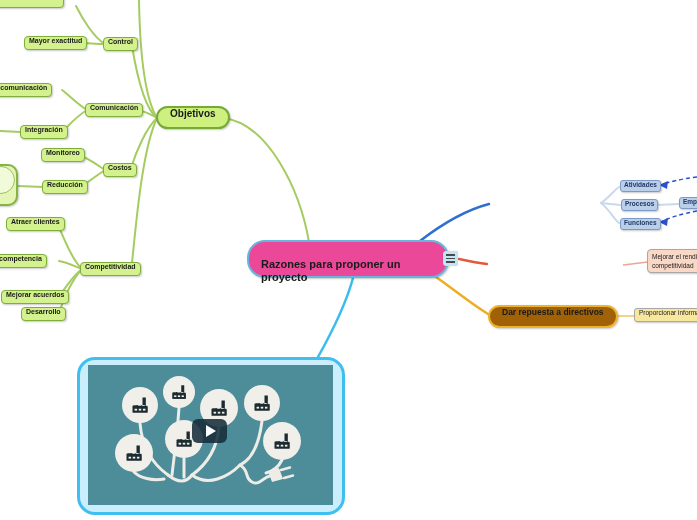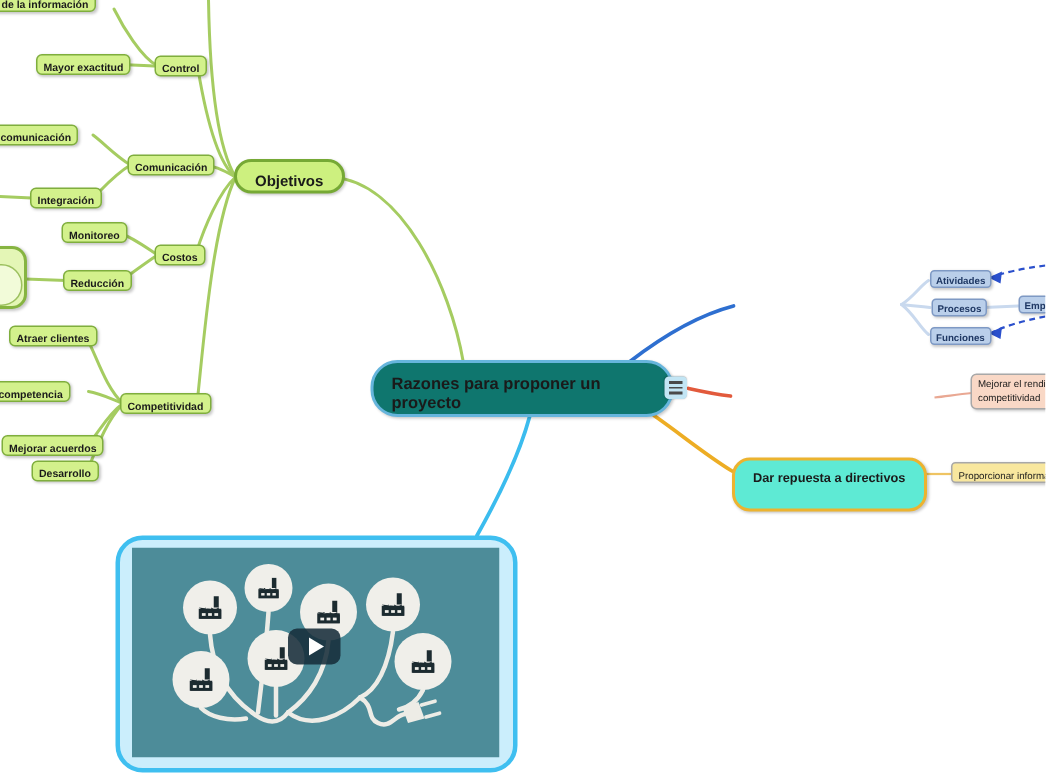--- a/index.html
+++ b/index.html
@@ -1,50 +1,50 @@
 <!DOCTYPE html>
 <html><head>
 <meta charset="utf-8">
 <style>
   html,body{margin:0;padding:0;background:#ffffff;}
   #canvas{
     position:relative;width:697px;height:520px;overflow:hidden;
     font-family:"Liberation Sans","DejaVu Sans",sans-serif;background:#ffffff;
   }
   #edges{position:absolute;left:0;top:0;width:697px;height:520px;pointer-events:none;}
-  .node{position:absolute;display:flex;align-items:flex-end;justify-content:center;
+  .node{position:absolute;display:flex;align-items:flex-start;justify-content:center;
         box-sizing:border-box;white-space:nowrap;box-shadow:1px 1px 2px rgba(0,0,0,.22);
         cursor:pointer;z-index:2;}
   
   .gnode{height:14px;padding:0 4px;font-size:7px;font-weight:bold;color:#1a1a1a;
          background:#d3f18c;border:1.5px solid #7fae3d;border-radius:4px;}
   .groot{height:23px;padding:0 12px;font-size:10px;font-weight:bold;color:#1a1a1a;
          background:#cdf07f;border:2px solid #76a935;border-radius:12px;}
   
-  .central{width:202px;height:38px;border-radius:18px;background:#0f766e;
+  .central{width:202px;height:38px;border-radius:18px;background:#ec4899;
            border:2px solid #66b5dc;font-size:11px;font-weight:bold;color:#1a1a1a;
-           justify-content:flex-start;padding:0 12px;white-space:normal;line-height:13px;}
+           justify-content:flex-start;padding:16px 12px;white-space:normal;line-height:13px;}
   .noteicon{position:absolute;width:15px;height:15px;background:#c2e5f4;border-radius:3px;
             display:flex;flex-direction:column;justify-content:center;align-items:center;
             gap:2px;z-index:3;cursor:pointer;box-shadow:0 0 1px rgba(0,0,0,.3);}
   .noteicon i{display:block;width:9px;height:1.5px;background:#4a4a4a;}
   
   .broot{height:21px;padding:0 10px;font-size:8.5px;font-weight:bold;color:#17365d;
          background:#a9cbf1;border:2px solid #4e7fc0;border-radius:11px;}
   .bchild{height:12px;padding:0 3px;font-size:6.5px;font-weight:bold;color:#1f3864;
           background:#bacfea;border:1px solid #7e99c4;border-radius:3px;}
   
   .sroot{height:27px;padding:0 10px;font-size:8.5px;font-weight:bold;color:#1a1a1a;
          background:#f6c3ab;border:2px solid #e25a3c;border-radius:14px;}
   .schild{padding:2px 4px;font-size:6.5px;color:#1a1a1a;background:#f9d8c6;
           border:1px solid #a8a8a8;border-radius:4px;flex-direction:column;
           align-items:flex-start;line-height:9px;}
   
-  .yroot{height:23px;padding:16px 12px;font-size:8.5px;font-weight:bold;color:#1a1a1a;
-         background:#5eead4;border:2px solid #ecb32f;border-radius:12px;}
+  .yroot{height:23px;padding:0 12px;font-size:8.5px;font-weight:bold;color:#1a1a1a;
+         background:#a16207;border:2px solid #ecb32f;border-radius:12px;}
   .ychild{height:14px;padding:0 4px;font-size:6.5px;color:#1a1a1a;background:#f8e79e;
           border:1px solid #a8a8a8;border-radius:3px;}
   
   .cropbox{width:56px;height:42px;background:#e4f6b6;border:2px solid #86b441;border-radius:10px;}
   .cropbox .disc{width:26px;height:26px;border-radius:50%;border:1.5px solid #9cc05f;
                  background:#f2fbd9;margin-left:22px;}
   
   .videonode{position:absolute;left:77px;top:357px;width:268px;height:158px;z-index:2;
              background:#cbeefc;border:3px solid #3fbff0;border-radius:18px;
              box-sizing:border-box;cursor:pointer;}

